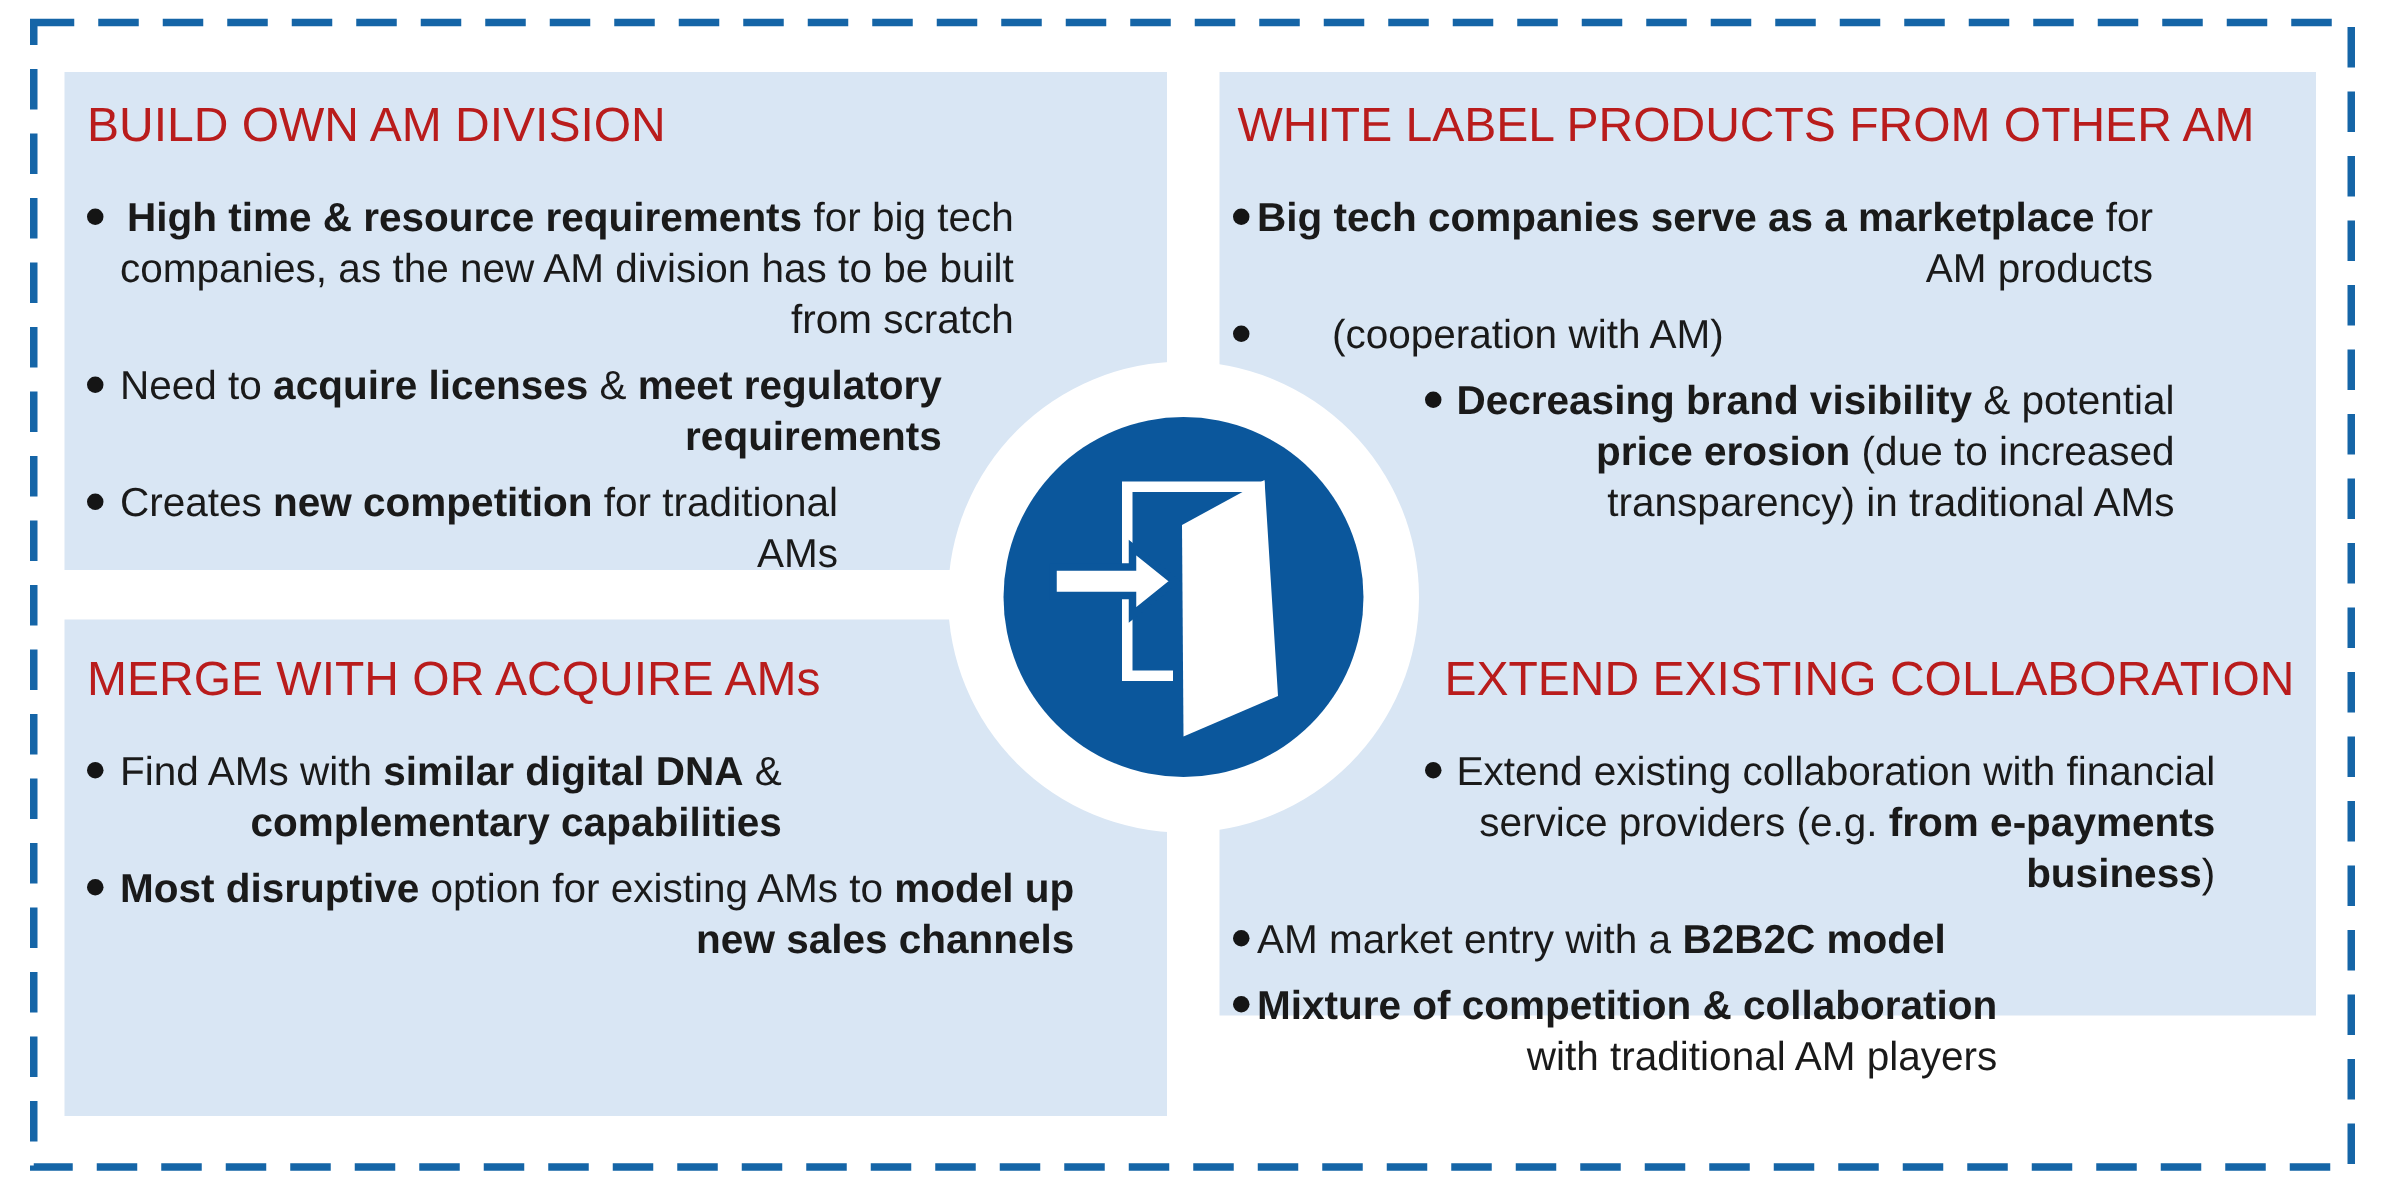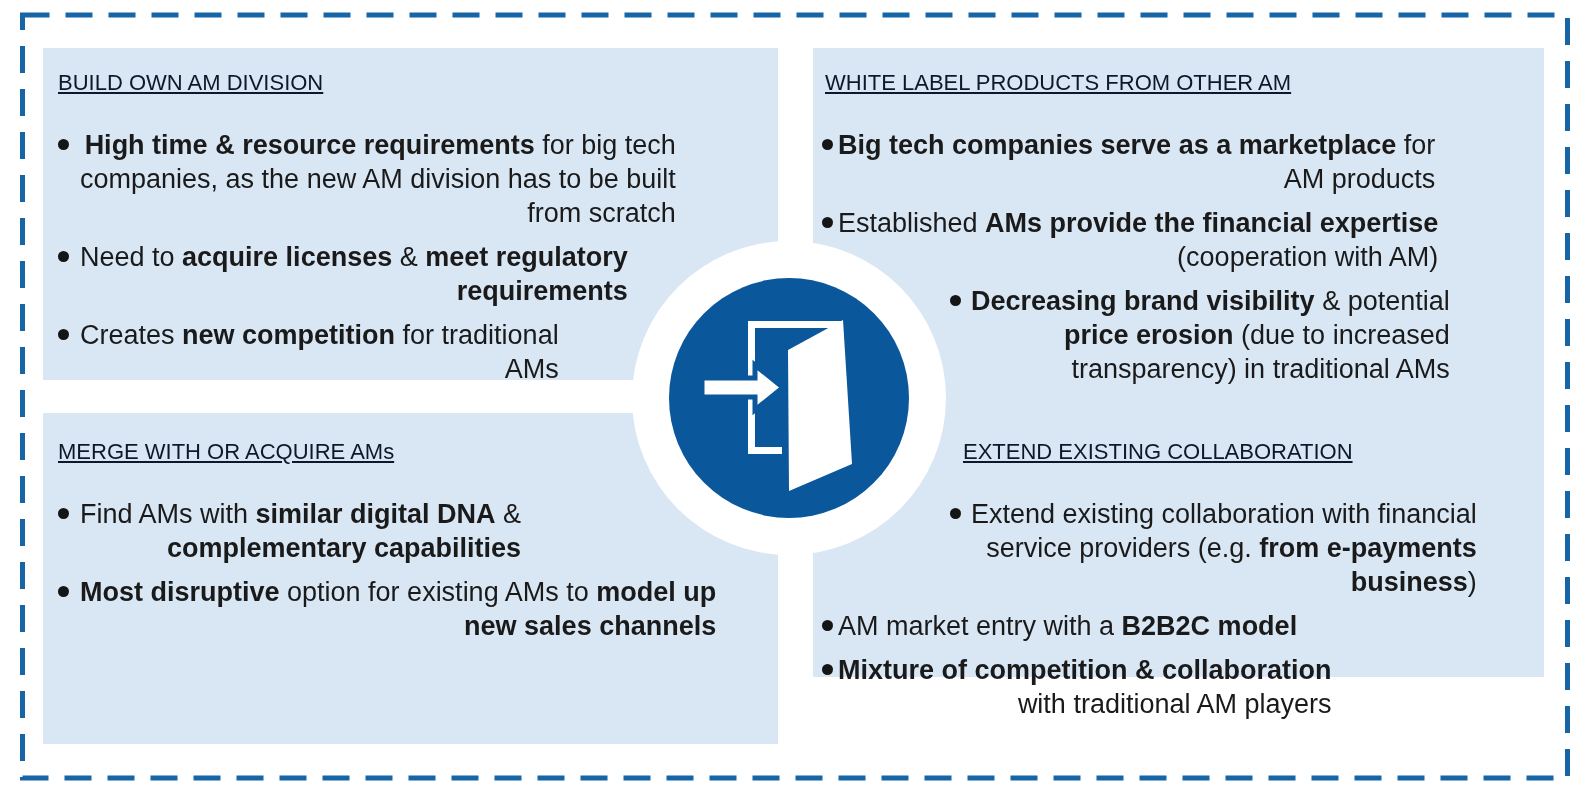--- a/index.html
+++ b/index.html
@@ -8,21 +8,21 @@
   .stage{position:relative;width:1591px;height:801px;background:#ffffff;}
 
   .border-svg{position:absolute;left:0;top:0;width:1591px;height:801px;}
 
   .quad{position:absolute;background:#d9e6f4;color:#1a1a1a;}
   .quad.tl{left:43px;top:48px;width:735px;height:332px;padding-top:18px;box-sizing:border-box;}
   .quad.tr{left:813px;top:48px;width:731px;height:420px;padding-top:18px;box-sizing:border-box;}
   .quad.bl{left:43px;top:413px;width:735px;height:331px;padding-top:22px;box-sizing:border-box;}
   .quad.br{left:813px;top:413px;width:731px;height:264px;padding-top:22px;box-sizing:border-box;}
 
-  .q-title{font-size:22px;line-height:34px;color:#0f172a;white-space:nowrap;text-decoration:underline;}
+  .q-title{font-size:32px;line-height:34px;color:#b91c1c;white-space:nowrap;}
   .tl .q-title,.bl .q-title{margin-left:15px;}
   .tr .q-title{margin-left:12px;}
   .br .q-title{margin-left:150px;}
 
   .b-list{margin-top:28px;}
   .item{display:flex;margin-top:10px;text-align:right;}
   .item:first-child{margin-top:0;}
   .tl .item,.bl .item{margin-left:15px;}
   .tr .item,.br .item{margin-left:9px;}
   .tr .item.sub,.br .item.sub{margin-left:137px;}
@@ -80,21 +80,20 @@
         <div class="item">
           <span class="dot"></span>
           <div class="lines">
             <div class="line"><span class="bseg">Big tech companies serve as a marketplace</span><span> for</span></div>
             <div class="line"><span>AM products</span></div>
           </div>
         </div>
         <div class="item">
           <span class="dot"></span>
           <div class="lines">
-            <div class="line"><span>Established </span><span class="bseg">AMs provide the financial expertise</span></div>
             <div class="line" style="padding-left: 50px;"><span>(cooperation with AM)</span></div>
           </div>
         </div>
         <div class="item sub">
           <span class="dot"></span>
           <div class="lines">
             <div class="line"><span class="bseg">Decreasing brand visibility</span><span> &amp; potential</span></div>
             <div class="line"><span class="bseg">price erosion</span><span> (due to increased</span></div>
             <div class="line"><span>transparency) in traditional AMs</span></div>
           </div>

